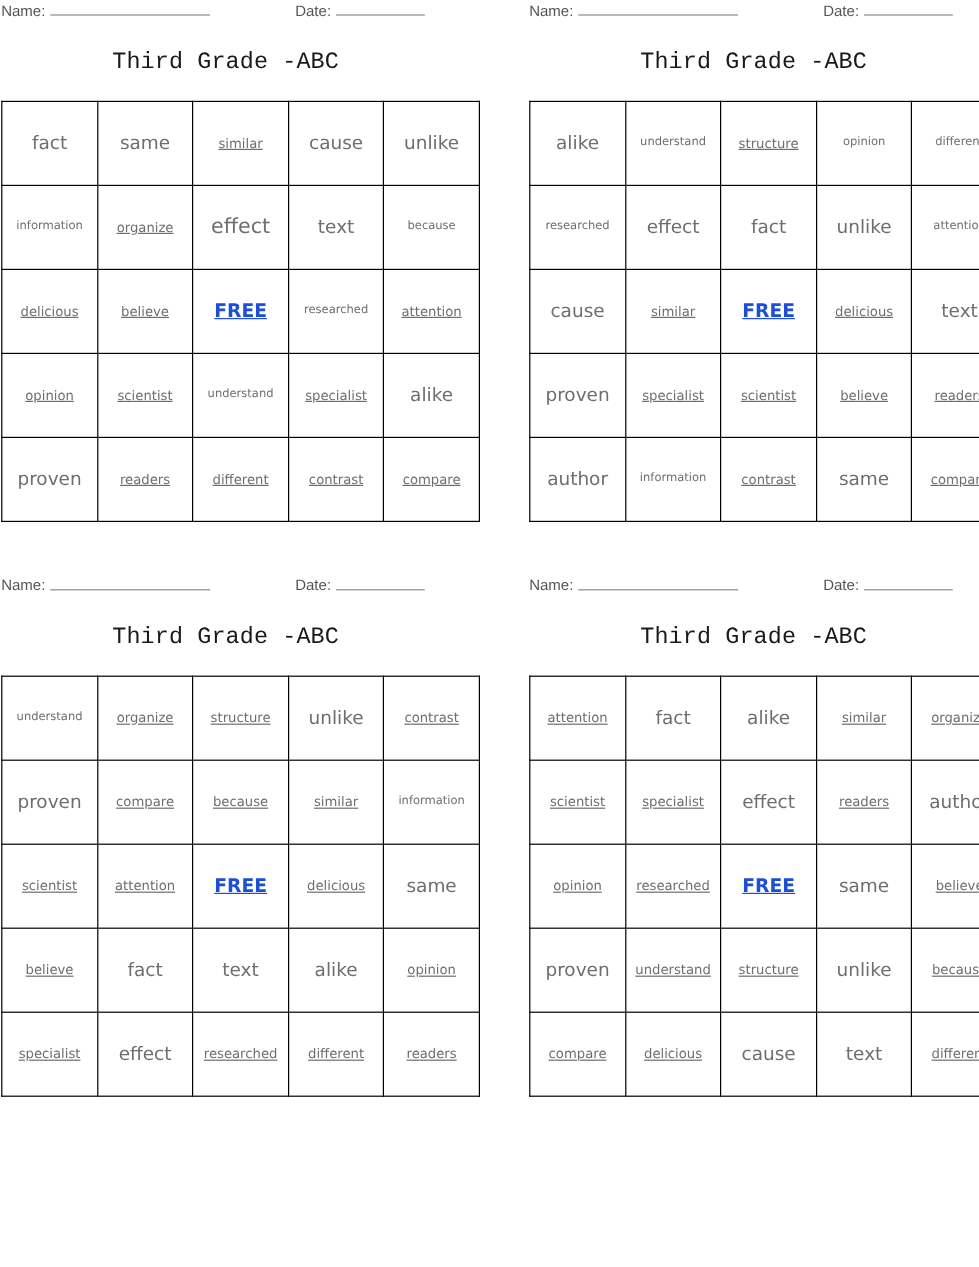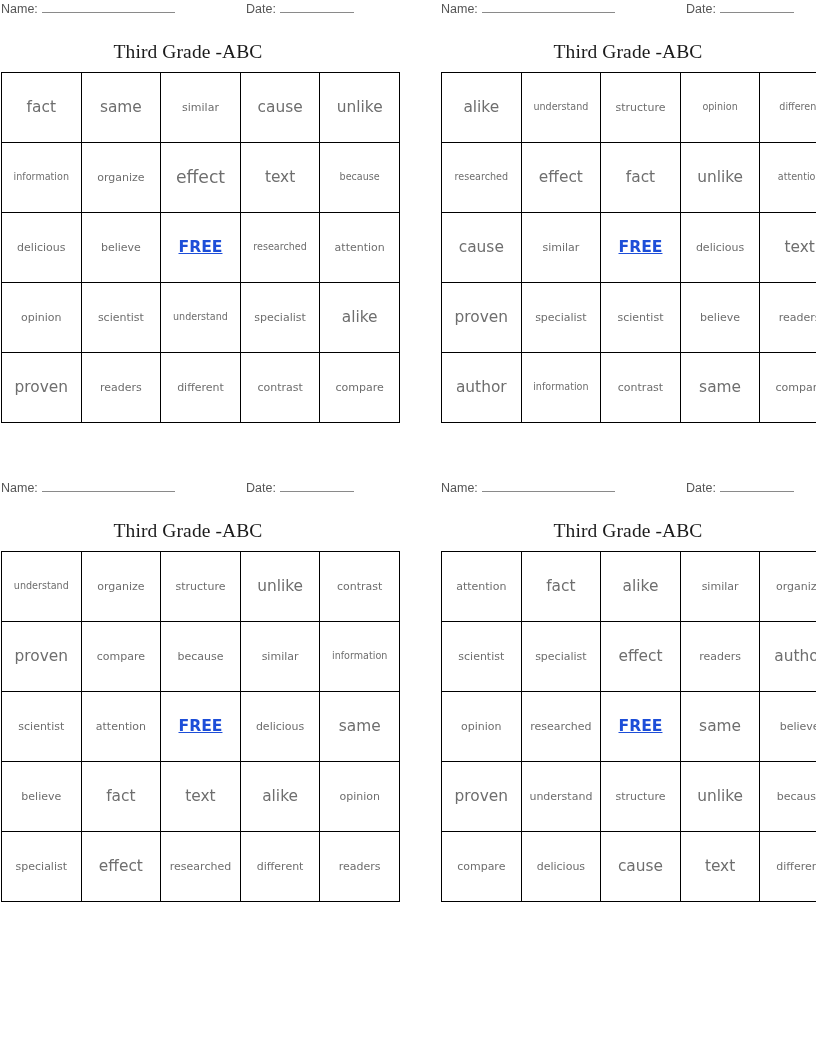--- a/index.html
+++ b/index.html
@@ -58,31 +58,31 @@
     border-bottom: 1.3px solid #8a8a8a;
     height: 12px;
     margin-left: 4px;
   }
   .meta-line.long  { width: 133px; }
   .meta-line.short { width: 74px; }
 
   .card-title {
     width: 374px;
     text-align: center;
-    font-family: Liberation Serif, serif;
+    font-family: Liberation Mono, monospace;
     font-size: 19.5px;
     color: #1a1a1a;
     line-height: 24px;
     margin-top: 18px;
     letter-spacing: 0.1px;
     white-space: nowrap;
   }
 
   .bingo-grid {
-    margin-top: 8px;
+    margin-top: 20px;
     width: 373px;
     border-collapse: collapse;
     table-layout: fixed;
     border-radius: 10px;
   }
   .bingo-grid td {
     width: 74.6px;
     height: 69px;
     border: 1px solid #000000;
     text-align: center;
@@ -91,21 +91,21 @@
     overflow: hidden;
   }
   .cell-word {
     display: block;
     color: #6e6e6e;
     font-family: "DejaVu Sans", sans-serif;
     line-height: 1.05;
     white-space: nowrap;
   }
   .fs-s  { font-size: 9.6px; }
-  .fs-m  { font-size: 11px; }
+  .fs-m  { font-size: 11px; text-decoration: underline; }
   .fs-xl { font-size: 15.4px; }
   .fs-xxl{ font-size: 17.2px; }
 
   .cell-free .cell-word {
     font-weight: bold;
     text-decoration: underline;
     font-size: 15.6px;
     color: #1d4ed8;
   }
 </style>

